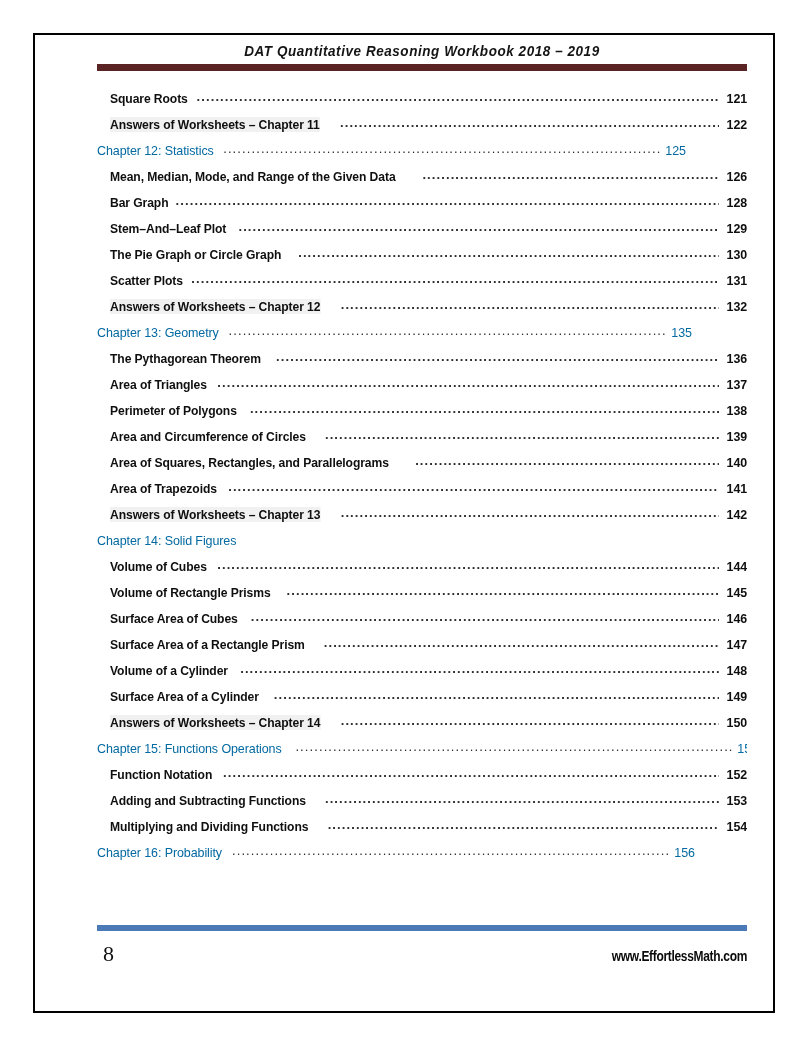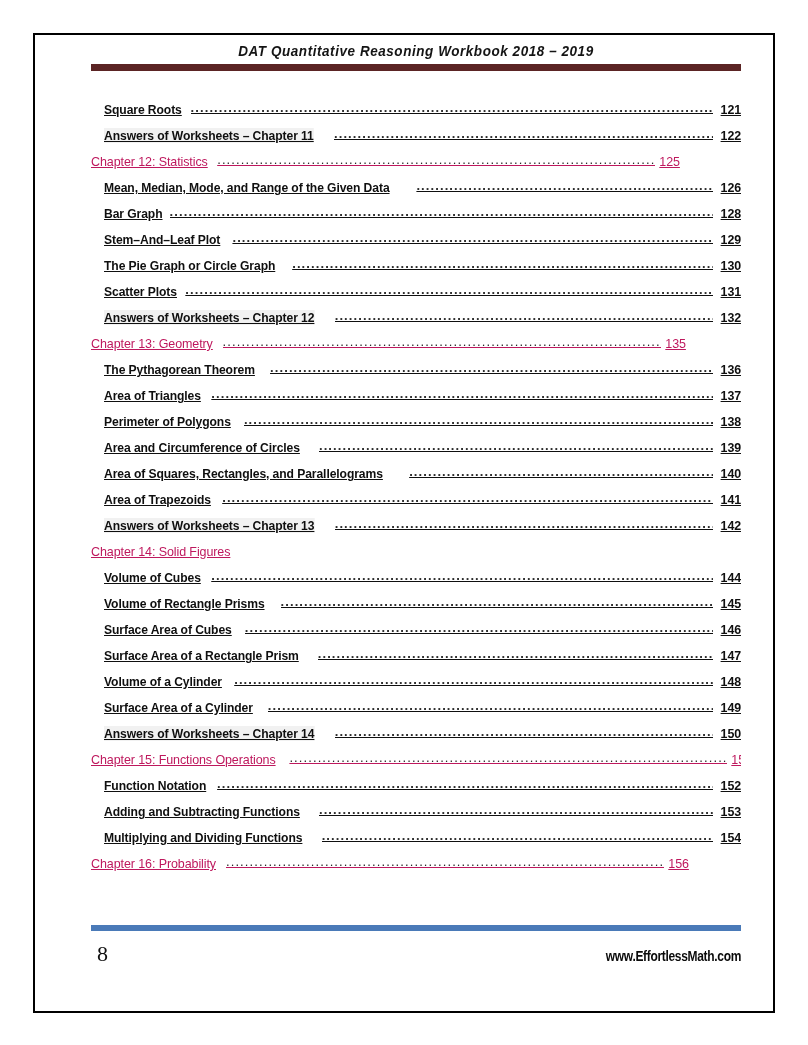--- a/index.html
+++ b/index.html
@@ -23,21 +23,21 @@
     width: 742px;
     height: 980px;
     border: 2px solid #000000;
     box-sizing: border-box;
     background: #ffffff;
   }
 
   
   #content {
     position: absolute;
-    left: 56px;          
+    left: 62px;          
     top: 0;
     width: 650px;
     height: 100%;
   }
 
   
   #doc-header {
     position: absolute;
     left: 0;
     top: 8px;
@@ -66,31 +66,30 @@
   #toc {
     position: absolute;
     left: 0;
     top: 56px;
     width: 650px;
   }
 
   .toc-row {
     position: relative;
     display: flex;
-    align-items: flex-end;
+    align-items: flex-start;
     height: 26px;
     white-space: nowrap;
     overflow: hidden;
-    text-decoration: underline;
   }
 
   
   .toc-row.level-chapter {
     padding-left: 0px;
-    color: #be185d;
+    color: #0369a1;
     font-size: 13.3px;
     font-weight: normal;
     letter-spacing: -0.1px;
   }
   
   .toc-row.level-sub {
     padding-left: 13px;
     color: #0F0F0F;
     font-size: 13.2px;
     font-weight: bold;

